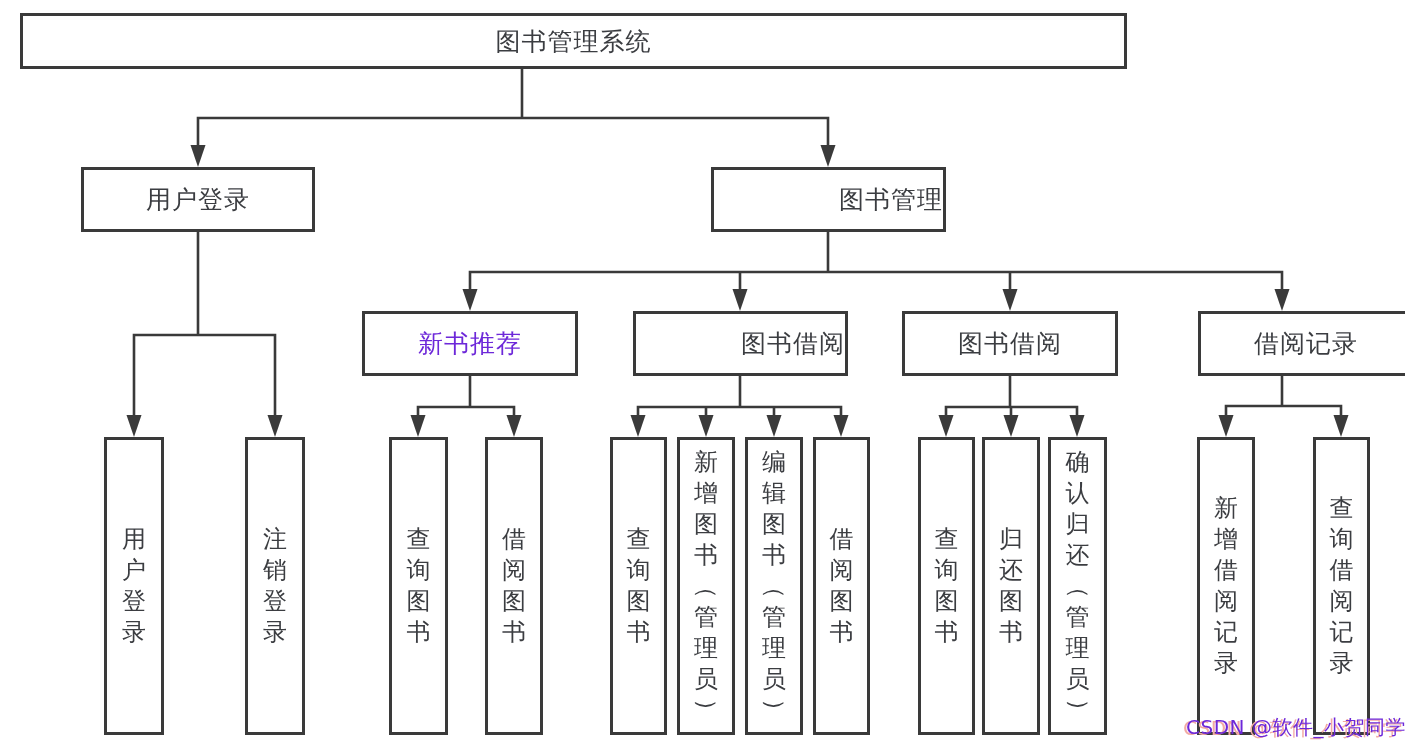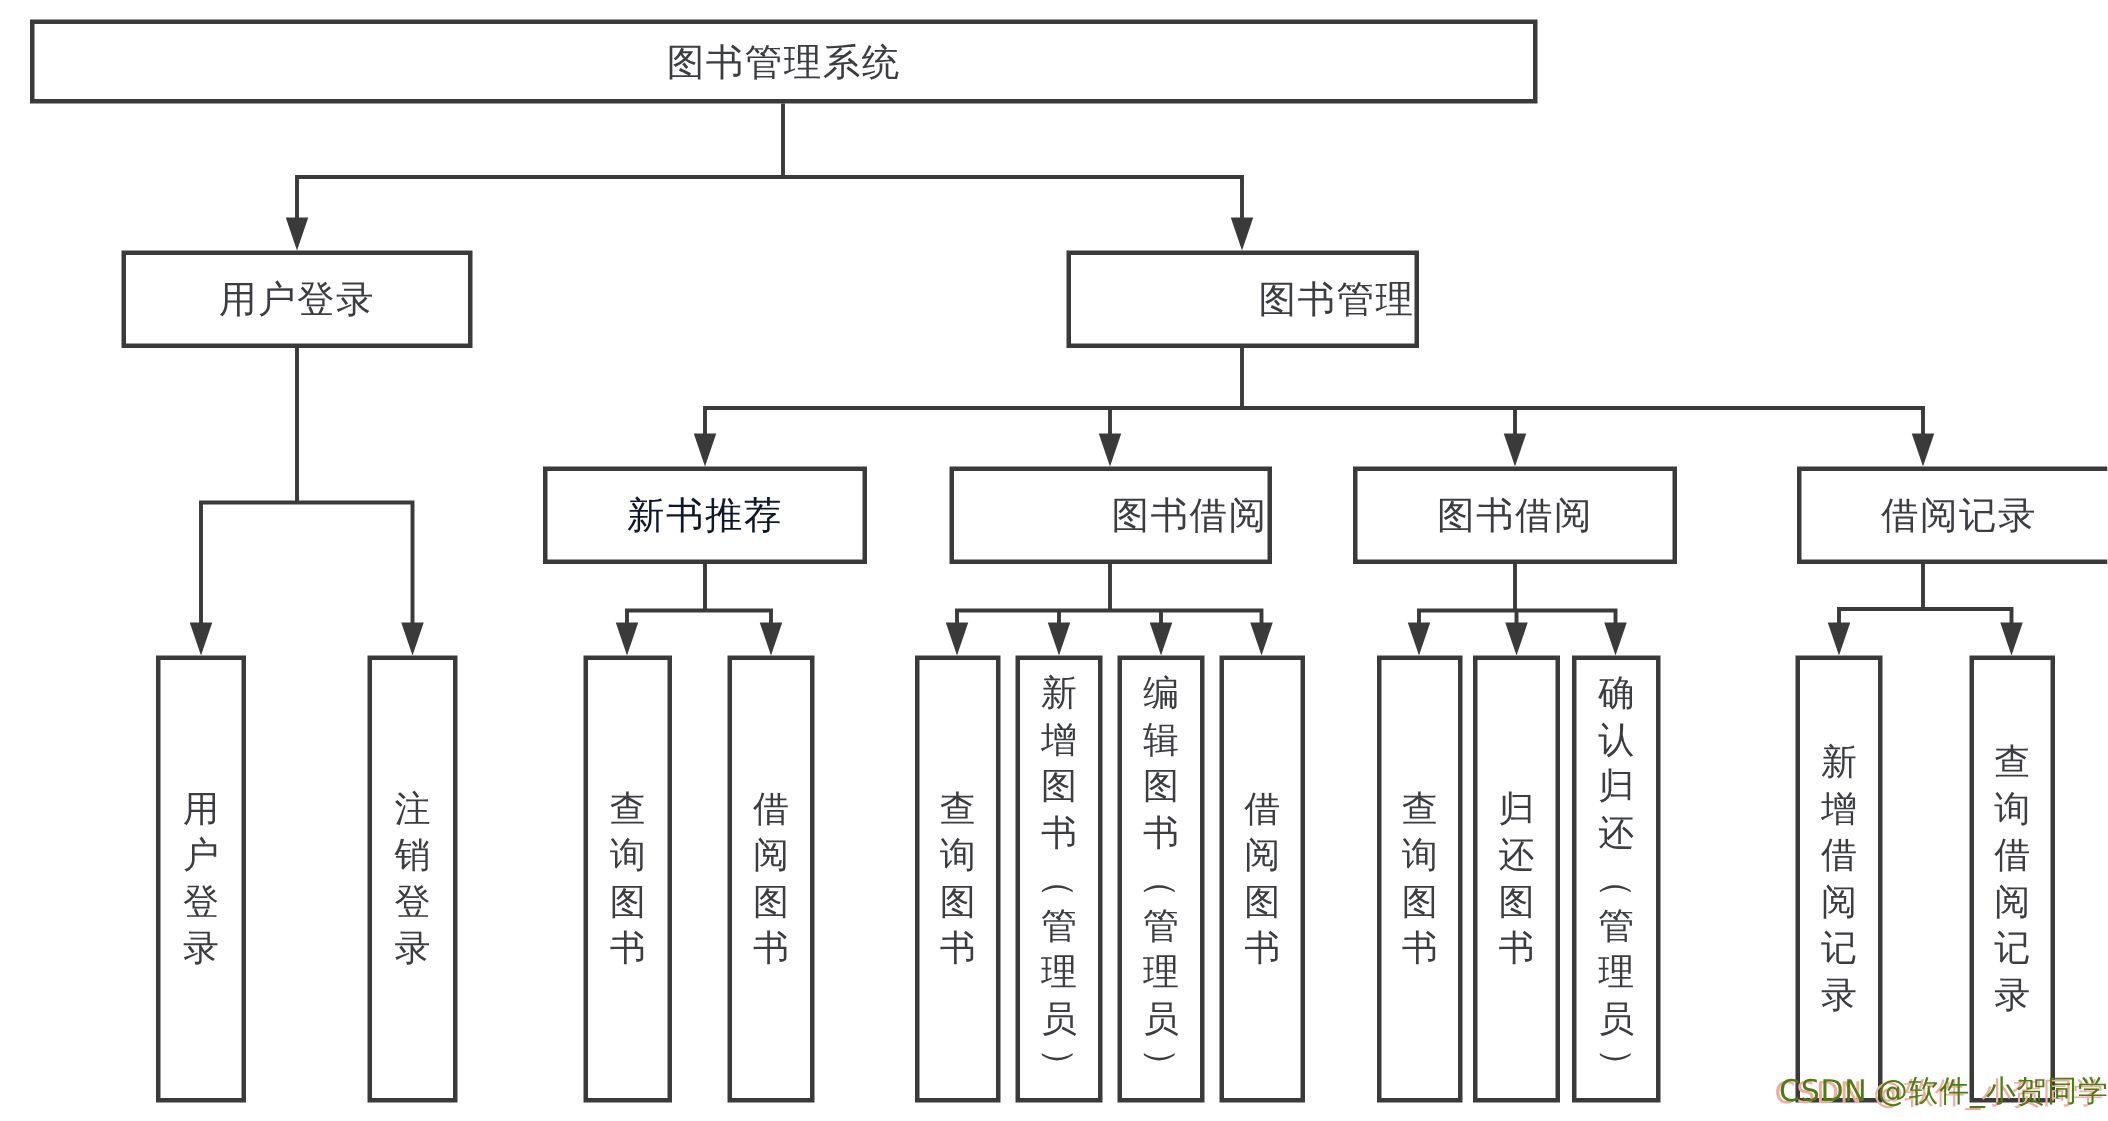--- a/index.html
+++ b/index.html
@@ -46,31 +46,31 @@
       <polygon points="698.5,415 713.5,415 706,437" fill="#3a3a3a"></polygon>
       <polygon points="766.5,415 781.5,415 774,437" fill="#3a3a3a"></polygon>
       <polygon points="833.5,415 848.5,415 841,437" fill="#3a3a3a"></polygon>
       <polygon points="938.5,415 953.5,415 946,437" fill="#3a3a3a"></polygon>
       <polygon points="1003.5,415 1018.5,415 1011,437" fill="#3a3a3a"></polygon>
       <polygon points="1069.5,415 1084.5,415 1077,437" fill="#3a3a3a"></polygon>
       <polygon points="1218.5,415 1233.5,415 1226,437" fill="#3a3a3a"></polygon>
       <polygon points="1333.5,415 1348.5,415 1341,437" fill="#3a3a3a"></polygon>
     </svg>
   <div id="nodes">
-      <div class="node h" style="left: 20px; top: 13px; width: 1005px; height: 56px; border-color: rgb(58, 58, 58);">
+      <div class="node h" style="left: 20px; top: 13px; width: 1107px; height: 56px; border-color: rgb(58, 58, 58);">
         <span class="label" style="color: rgb(59, 61, 65);">图书管理系统</span>
       </div>
       <div class="node h" style="left: 81px; top: 167px; width: 234px; height: 65px; border-color: rgb(58, 58, 58);">
         <span class="label" style="color: rgb(59, 61, 65);">用户登录</span>
       </div>
       <div class="node h" style="left: 711px; top: 167px; width: 235px; height: 65px; border-color: rgb(58, 58, 58); justify-content: flex-end;">
         <span class="label" style="color: rgb(59, 61, 65);">图书管理</span>
       </div>
       <div class="node h" style="left: 362px; top: 311px; width: 216px; height: 65px; border-color: rgb(58, 58, 58);">
-        <span class="label" style="color: #0f172a;">新书推荐</span>
+        <span class="label" style="color: #6d28d9;">新书推荐</span>
       </div>
       <div class="node h" style="left: 633px; top: 311px; width: 215px; height: 65px; border-color: rgb(58, 58, 58); justify-content: flex-end;">
         <span class="label" style="color: rgb(59, 61, 65);">图书借阅</span>
       </div>
       <div class="node h" style="left: 902px; top: 311px; width: 216px; height: 65px; border-color: rgb(58, 58, 58);">
         <span class="label" style="color: rgb(59, 61, 65);">图书借阅</span>
       </div>
       <div class="node h" style="left: 1174px; top: 311px; width: 216px; height: 65px; border-color: rgb(58, 58, 58); margin-left: 24px;">
         <span class="label" style="color: rgb(59, 61, 65);">借阅记录</span>
       </div>
@@ -191,14 +191,14 @@
         <span class="label" style="color: rgb(59, 61, 65);">
           <span class="ch">查</span>
           <span class="ch">询</span>
           <span class="ch">借</span>
           <span class="ch">阅</span>
           <span class="ch">记</span>
           <span class="ch">录</span>
         </span>
       </div>
     </div>
-  <div id="watermark" style="color: #4d7c0f; text-shadow: rgb(242, 170, 164) -3px 1px 0px;">CSDN @软件_小贺同学</div>
+  <div id="watermark" style="color: #6d28d9; text-shadow: rgb(242, 170, 164) -3px 1px 0px;">CSDN @软件_小贺同学</div>
 </div>
 
 </body></html>

